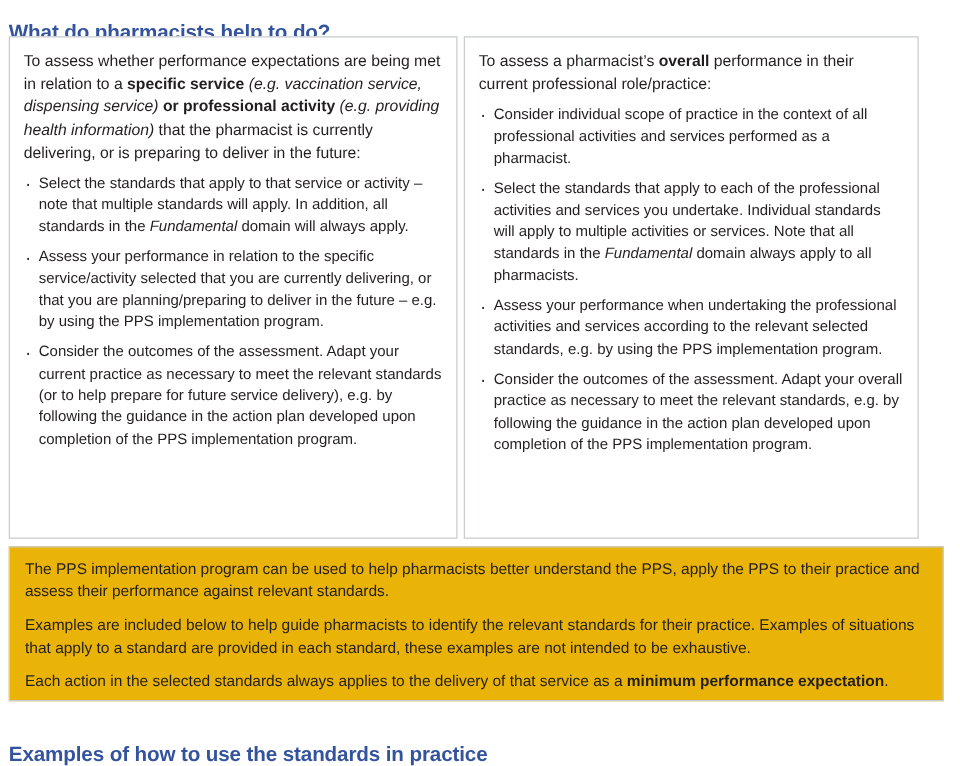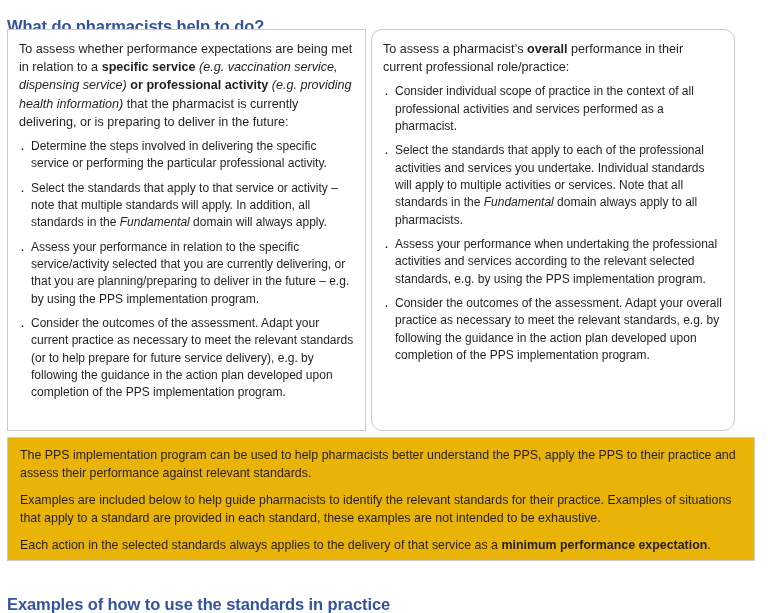--- a/index.html
+++ b/index.html
@@ -57,21 +57,20 @@
     height: 402px;
     overflow: hidden;
   }
   #panel-left {
     left: 0;
     width: 359px;
   }
   #panel-right {
     left: 364px;
     width: 364px;
-    border-radius: 11px;
   }
   .panel-inner {
     padding: 10px 11px 8px 11px;
   }
 
   
   .para {
     font-size: 12.6px;
     line-height: 1.445;
     margin: 0 0 7px 0;
@@ -134,21 +133,20 @@
   <h2 class="section-heading" id="heading-top">What do pharmacists help to do?</h2>
 
   <div class="top-row">
 
     <div class="panel" id="panel-left">
       <div class="panel-inner">
 
         <p class="para"><span>To assess whether performance expectations are being met in relation to a </span><b>specific service</b><i> (e.g. vaccination service, dispensing service)</i><b> or professional activity</b><i> (e.g. providing health information)</i><span> that the pharmacist is currently delivering, or is preparing to deliver in the future:</span></p>
 
         <ul class="bullets">
-          <li><span>Determine the steps involved in delivering the specific service or performing the particular professional activity.</span></li>
           <li><span>Select the standards that apply to that service or activity – note that multiple standards will apply. In addition, all standards in the </span><i>Fundamental</i><span> domain will always apply.</span></li>
           <li><span>Assess your performance in relation to the specific service/activity selected that you are currently delivering, or that you are planning/preparing to deliver in the future – e.g. by using the PPS implementation program.</span></li>
           <li><span>Consider the outcomes of the assessment. Adapt your current practice as necessary to meet the relevant standards (or to help prepare for future service delivery), e.g. by following the guidance in the action plan developed upon completion of the PPS implementation program.</span></li>
         </ul>
 
       </div>
     </div>
 
     <div class="panel" id="panel-right">
       <div class="panel-inner">

